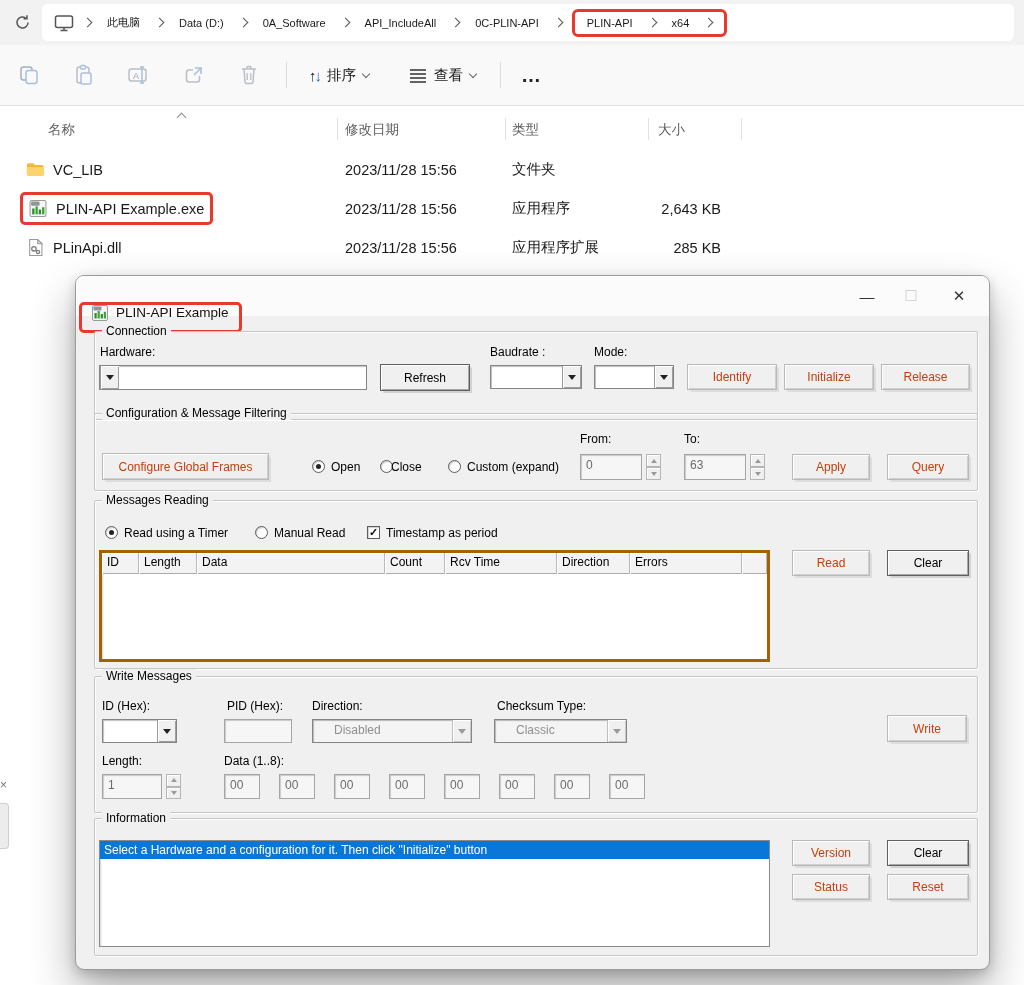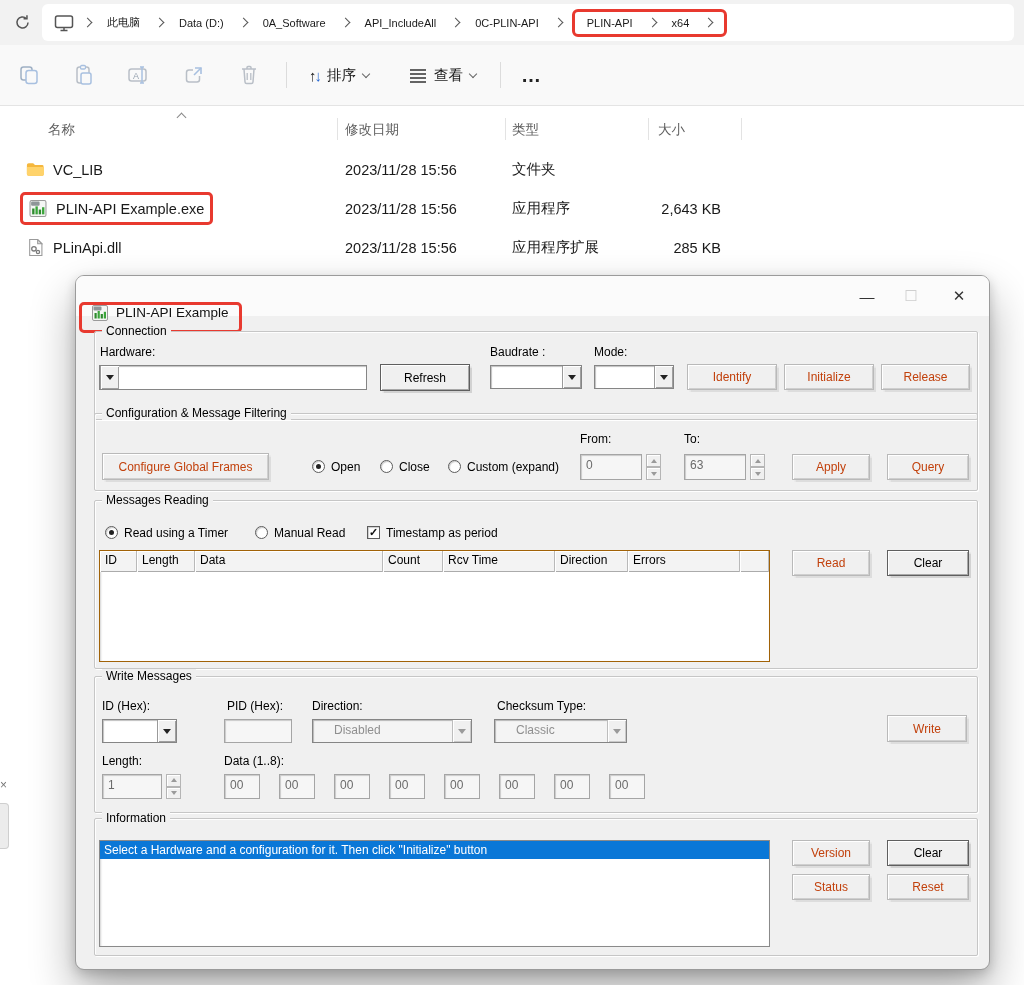--- a/index.html
+++ b/index.html
@@ -68,21 +68,21 @@
   .field { position:absolute; background:#f6f6f6; border:1px solid #a5a5a5; box-shadow:inset 1px 1px 1px rgba(0,0,0,.18); font-size:12px; color:#6b6b6b; padding:3px 5px; }
   .spinners { position:absolute; width:15px; display:flex; flex-direction:column; }
   .spin { flex:1; background:#f0f0f0; border:1px solid #b5b5b5; display:flex; align-items:center; justify-content:center; box-shadow:inset 1px 1px 0 #fff; }
   .tri-up-s { width:0;height:0;border-left:3px solid transparent;border-right:3px solid transparent;border-bottom:4px solid #9a9a9a; }
   .tri-dn-s { width:0;height:0;border-left:3px solid transparent;border-right:3px solid transparent;border-top:4px solid #9a9a9a; }
 
   .radio { position:absolute; width:13px; height:13px; border-radius:50%; border:1px solid #5c5c5c; background:#fff; box-shadow:inset 1px 1px 1px rgba(0,0,0,.2); }
   .radio.on::after { content:""; position:absolute; left:3px; top:3px; width:5px; height:5px; border-radius:50%; background:#222; }
   .checkbox { position:absolute; width:13px; height:13px; border:1px solid #5c5c5c; background:#fff; box-shadow:inset 1px 1px 1px rgba(0,0,0,.2); font-size:11px; line-height:11px; color:#111; text-align:center; font-weight:bold; }
 
-  .listview { position:absolute; background:#fff; border:1px solid #a16207; box-shadow:inset 1px 1px 2px rgba(0,0,0,.18); }
+  .listview { position:absolute; background:#fff; border:3px solid #a16207; box-shadow:inset 1px 1px 2px rgba(0,0,0,.18); }
   .lv-header { display:flex; height:21px; }
   .lv-h { background:#f3f3f3; border-right:1px solid #b9b9b9; box-shadow:inset 1px 1px 0 #fff, inset 0 -1px 0 #ababab; font-size:12px; color:#000; padding:2px 5px; white-space:nowrap; overflow:hidden; }
   .listbox { position:absolute; background:#fff; border:1px solid #8a8a8a; box-shadow:inset 1px 1px 2px rgba(0,0,0,.18); overflow:hidden; }
   .lb-item-sel { background:#0a77d7; color:#fff; font-size:12px; padding:2px 4px; white-space:nowrap; }
 
   
   .artifact-x { position:absolute; left:0px; top:778px; font-size:12px; color:#777; }
   .artifact-bar { position:absolute; left:0; top:803px; width:9px; height:46px; background:#ececec; border:1px solid #cfcfcf; border-left:none; border-radius:0 4px 4px 0; }
 </style>
 </head>
@@ -285,21 +285,21 @@
     <div class="btn dis" style="left:689px; top:32px; width:90px; height:26px;">Initialize</div>
     <div class="btn dis" style="left:786px; top:32px; width:89px; height:26px;">Release</div>
   </div>
 
   <div class="grp" style="left:18px; top:137px; width:884px; height:78px;">
     <span class="grp-legend">Configuration &amp; Message Filtering</span>
     <div class="btn dis" style="left:7px; top:39px; width:167px; height:27px;">Configure Global Frames</div>
     <span class="radio on" style="left:217px; top:46px;"></span>
     <span class="lbl" style="left:236px; top:46px;">Open</span>
     <span class="radio" style="left:285px; top:46px;"></span>
-    <span class="lbl" style="left:304px; top:46px;">Close</span>
+    <span class="lbl" style="left:296px; top:46px;">Close</span>
     <span class="radio" style="left:353px; top:46px;"></span>
     <span class="lbl" style="left:372px; top:46px;">Custom (expand)</span>
     <span class="lbl" style="left:485px; top:18px;">From:</span>
     <div class="field" style="left:485px; top:40px; width:62px; height:26px;">0</div>
     <div class="spinners" style="left:551px; top:40px; height:26px;">
       <span class="spin">
           <span class="tri-up-s"></span>
         </span>
         <span class="spin">
           <span class="tri-dn-s"></span>

